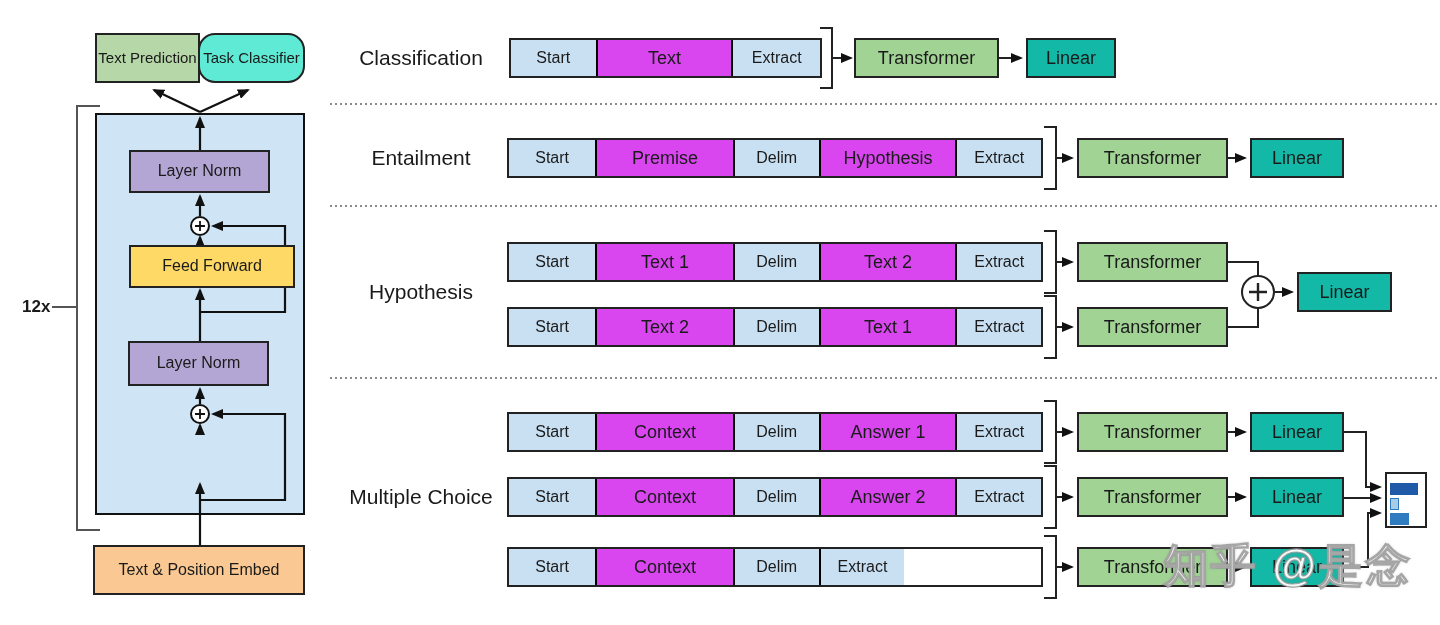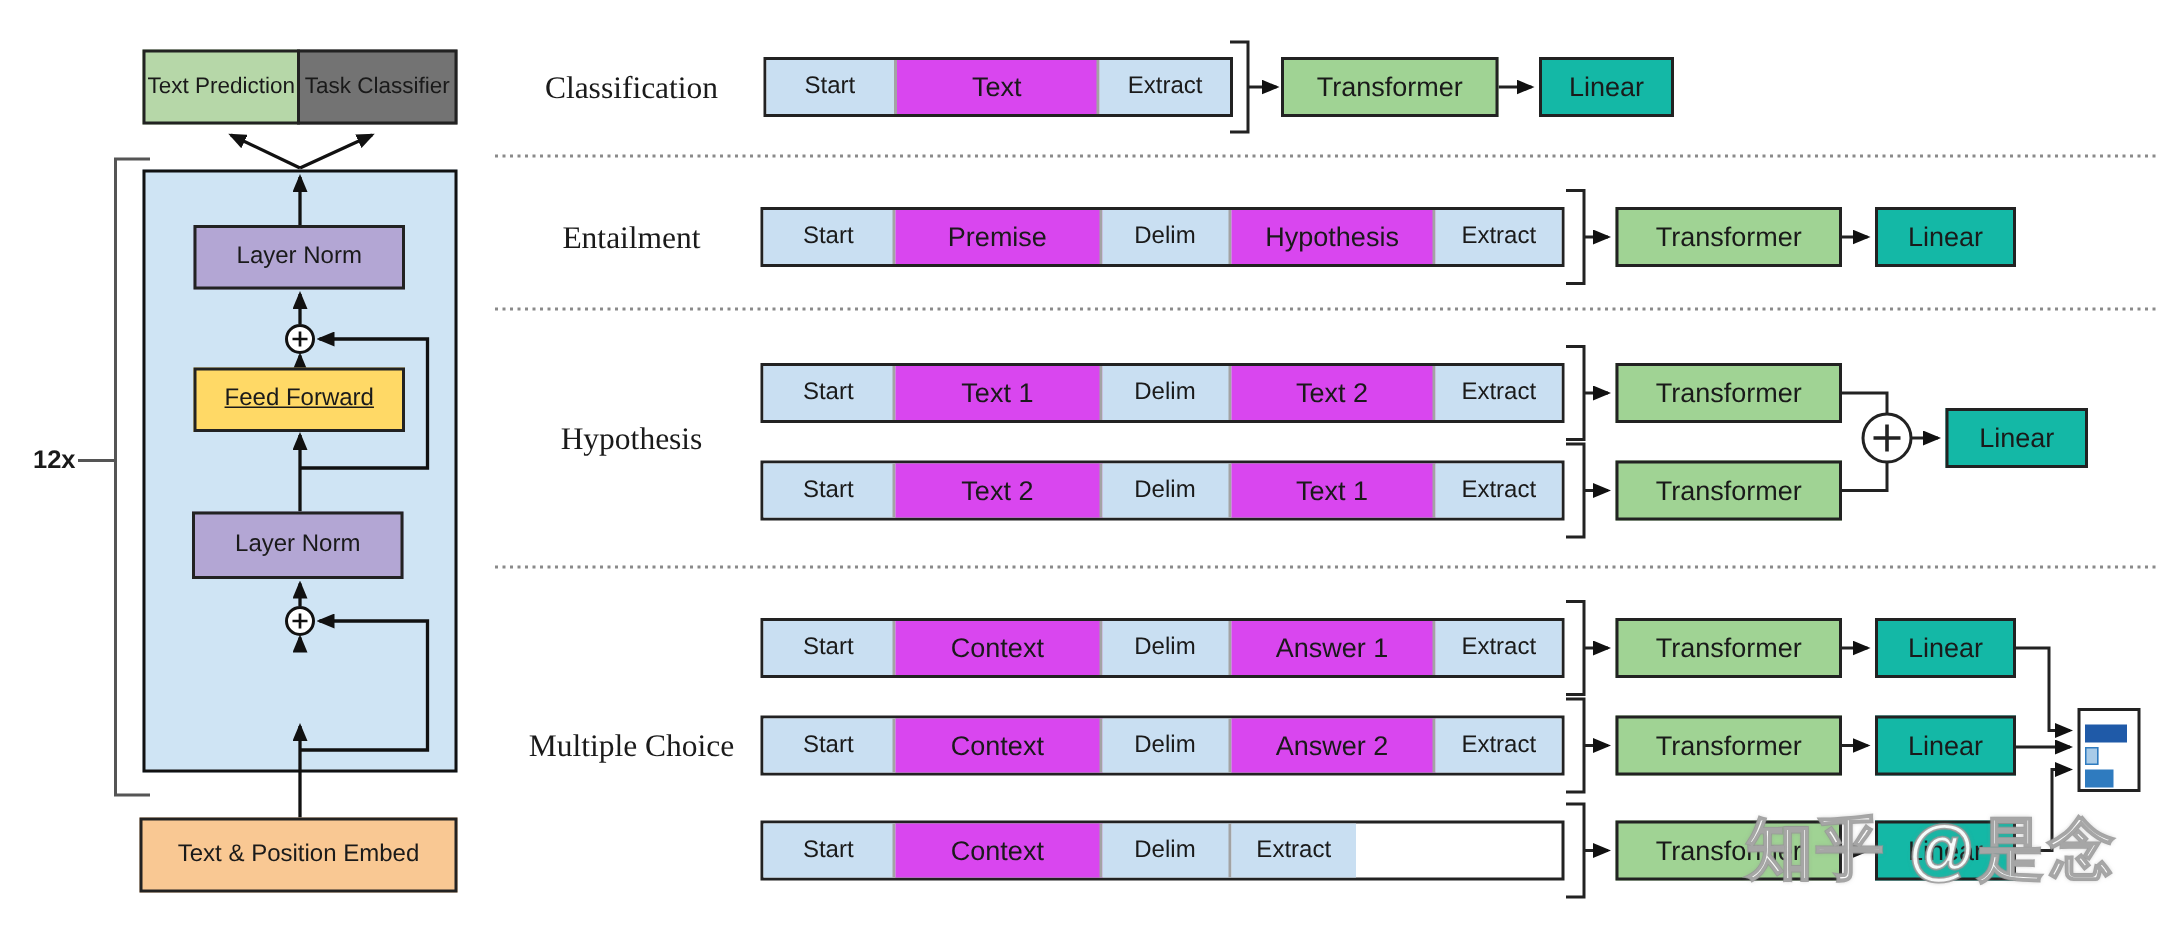--- a/index.html
+++ b/index.html
@@ -10,42 +10,42 @@
   .abs{position:absolute;box-sizing:border-box;}
   
   .box{
     position:absolute;box-sizing:border-box;border:2px solid #222;
     display:flex;align-items:center;justify-content:center;text-align:center;
     font-size:18px;line-height:1.15;z-index:2;
   }
   
   .bg-container{background:#cfe4f4;border:2.5px solid #111;z-index:0;}
   .bg-tp{background:#b6d7a8;font-size:15px;}
-  .bg-tc{background:#737373;font-size:15px;}
+  .bg-tc{background:#5eead4;font-size:15px;border-radius:17px;}
   .bg-purple{background:#b3a6d4;font-size:16px;}
   .bg-yellow{background:#ffd966;font-size:16px;}
   .bg-pink{background:#e6a6c6;font-size:14.5px;}
   .bg-embed{background:#f9c893;font-size:16px;}
   
   .bg-green{background:#a0d394;}
   .bg-orange{background:#14b8a6;}
   .strip{
     position:absolute;box-sizing:border-box;display:flex;height:40px;
     border:2px solid #222;z-index:2;background:#fff;
   }
   .cell{
     box-sizing:border-box;height:100%;display:flex;align-items:center;justify-content:center;
-    border-right:2px solid #a3a3a3;font-size:16px;
+    border-right:2px solid #000000;font-size:16px;
   }
   .cell:last-child{border-right:none;}
   .cell.blue{background:#c9dff2;}
   .cell.lav{background:#d946ef;font-size:18px;}
   .task-label{
     position:absolute;z-index:2;font-size:21px;display:flex;align-items:center;justify-content:center;
-    width:170px;height:26px;font-family:Liberation Serif, serif;
+    width:170px;height:26px;
   }
   #overlay{position:absolute;left:0;top:0;z-index:1;}
   .repeat-label{position:absolute;z-index:2;font-size:17px;}
   .outbox{position:absolute;border:2px solid #222;background:#fff;z-index:2;box-sizing:border-box;}
   .bar{position:absolute;height:12px;}
   .bar1{background:#1f5aa8;left:3px;top:9px;width:28px;}
   .bar2{background:#a8cbe8;border:1px solid #2f7bbf;left:3px;top:24px;width:9px;box-sizing:border-box;}
   .bar3{background:#2f7bbf;left:3px;top:39px;width:19px;}
   .watermark{
     position:absolute;left:1148px;top:536px;width:280px;z-index:4;text-align:center;
@@ -146,21 +146,21 @@
   <div class="box bg-tp" style="left:95px;top:33px;width:105px;height:50px;">
     <span>Text Prediction</span>
   </div>
   <div class="box bg-tc" style="left:198px;top:33px;width:107px;height:50px;">
     <span>Task Classifier</span>
   </div>
   <div class="repeat-label" style="left:22px;top:297px;width:28px;text-align:right;font-weight:bold;">12x</div>
   <div class="box bg-purple" style="left:129px;top:150px;width:141px;height:43px;">
     <span>Layer Norm</span>
   </div>
-  <div class="box bg-yellow" style="left:129px;top:245px;width:141px;height:43px;text-decoration:underline;">
+  <div class="box bg-yellow" style="left:129px;top:245px;width:166px;height:43px;">
     <span>Feed Forward</span>
   </div>
   <div class="box bg-purple" style="left:128px;top:341px;width:141px;height:45px;">
     <span>Layer Norm</span>
   </div>
   <div class="box bg-embed" style="left:93px;top:545px;width:212px;height:50px;">
     <span>Text &amp; Position Embed</span>
   </div>
 
   <div class="task-label" style="left:336px;top:45px;">Classification</div>

